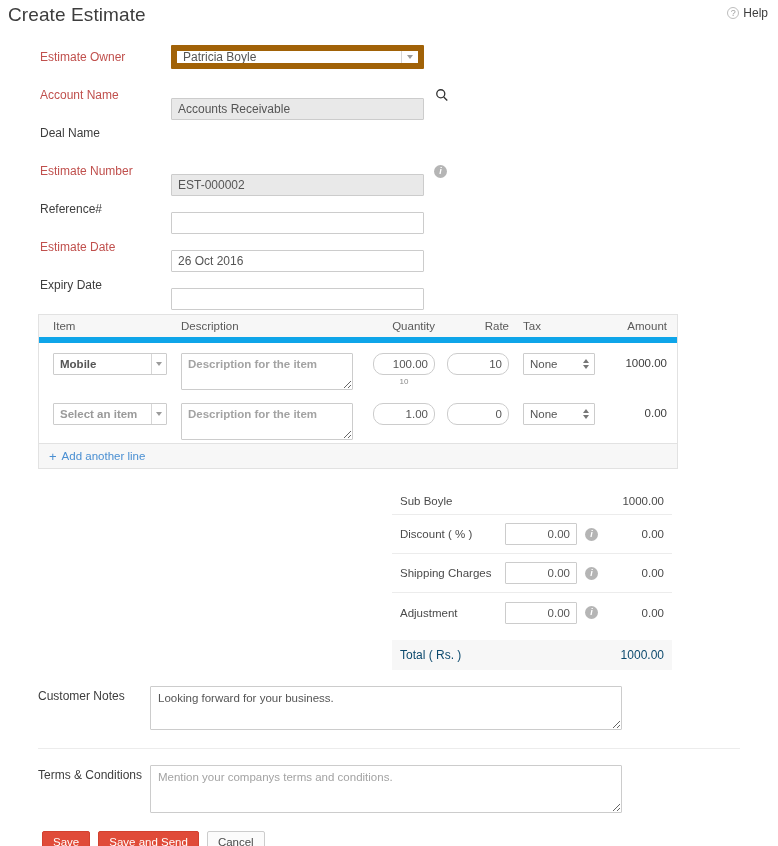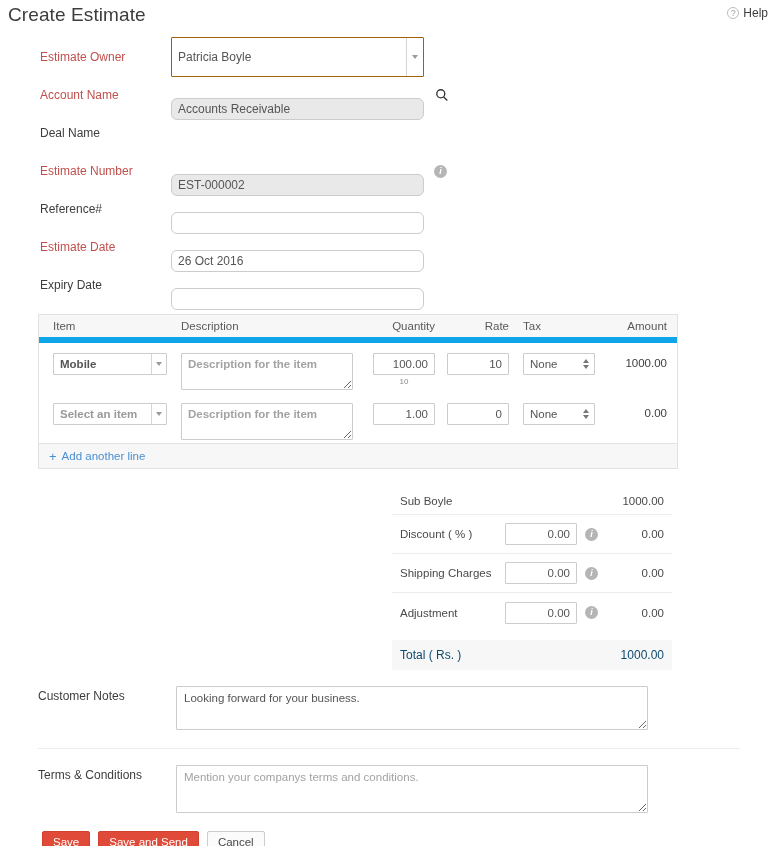--- a/index.html
+++ b/index.html
@@ -67,31 +67,31 @@
 
   input.txt, .fakeinput {
     width: 253px;
     height: 22px;
     border: 1px solid #cccccc;
     background: #fff;
     font-family: "Liberation Sans", sans-serif;
     font-size: 12px;
     color: #555;
     padding: 0 6px;
-    border-radius: 6px;
+    border-radius: 1px;
     outline: none;
     margin-top: 28px;
   }
   input.txt.grey, .fakeinput.grey { background: #e9e9e9; }
 
   
   .selbox {
     width: 253px;
-    height: 40px;
-    border: 1px solid #a16207;
+    height: 24px;
+    border: 6px solid #a16207;
     background: #fff;
     display: flex;
     align-items: center;
     border-radius: 1px;
     overflow: hidden;
   }
   .selbox .val {
     flex: 1;
     padding: 0 6px;
     font-size: 12px;
@@ -194,21 +194,21 @@
   textarea.desc::placeholder { color: #a3a3a3; }
 
   input.num {
     height: 22px;
     border: 1px solid #cccccc;
     font-family: "Liberation Sans", sans-serif;
     font-size: 11.5px;
     color: #555;
     text-align: right;
     padding: 0 6px;
-    border-radius: 1px;
+    border-radius: 10px;
     outline: none;
   }
   input.num.qty  { width: 62px; }
   input.num.rate { width: 62px; }
   .qty-sub {
     font-size: 8px;
     color: #8a8a8a;
     text-align: center;
     width: 62px;
     margin-top: 2px;
@@ -292,21 +292,20 @@
   .trow.total .t-val { width: auto; }
 
   
   .notes-sep {
     margin: 18px 38px 0 38px;
     border-top: 1px solid #ececec;
   }
   .notes-row {
     display: flex; align-items: flex-start;
     padding: 16px 0 0 38px;
-    gap: 26px;
   }
   .notes-row .flabel { width: 112px; flex: 0 0 112px; padding-top: 3px; }
   textarea.notes {
     width: 472px; height: 44px;
     border: 1px solid #cccccc;
     font-family: Liberation Sans, sans-serif;
     font-size: 11.5px;
     color: #555;
     padding: 5px 7px;
     resize: vertical; outline: none; border-radius: 1px;

